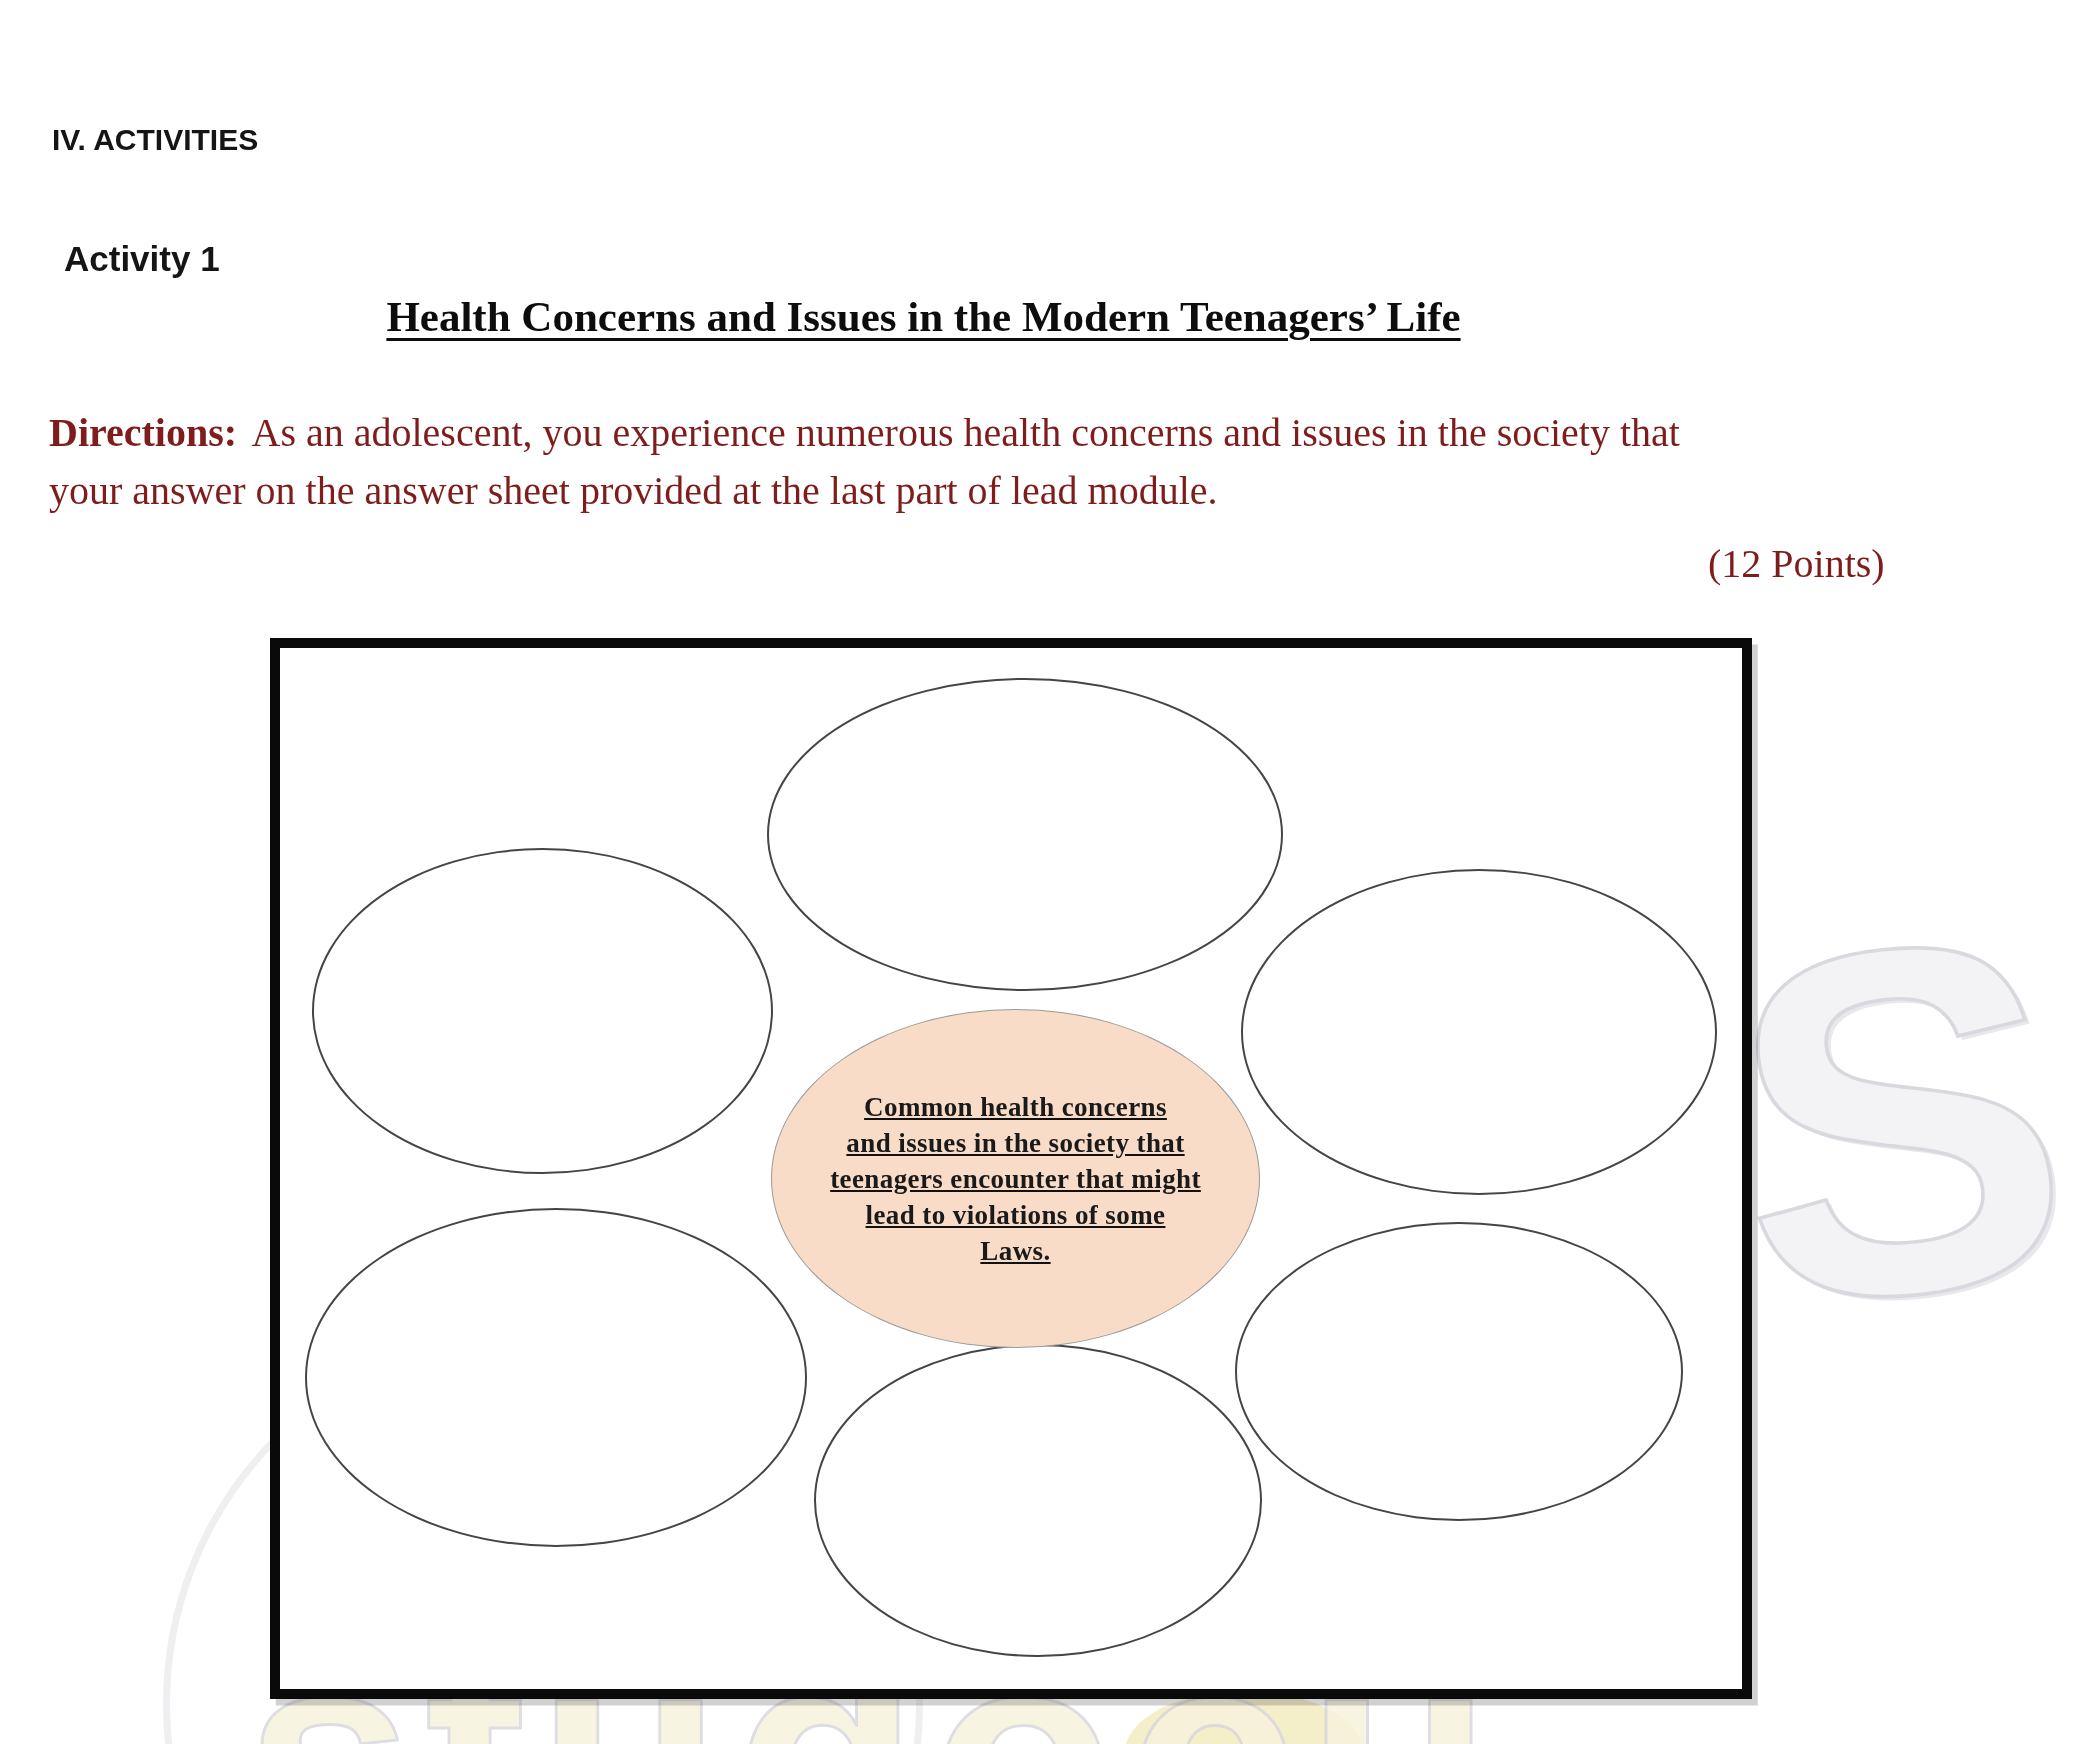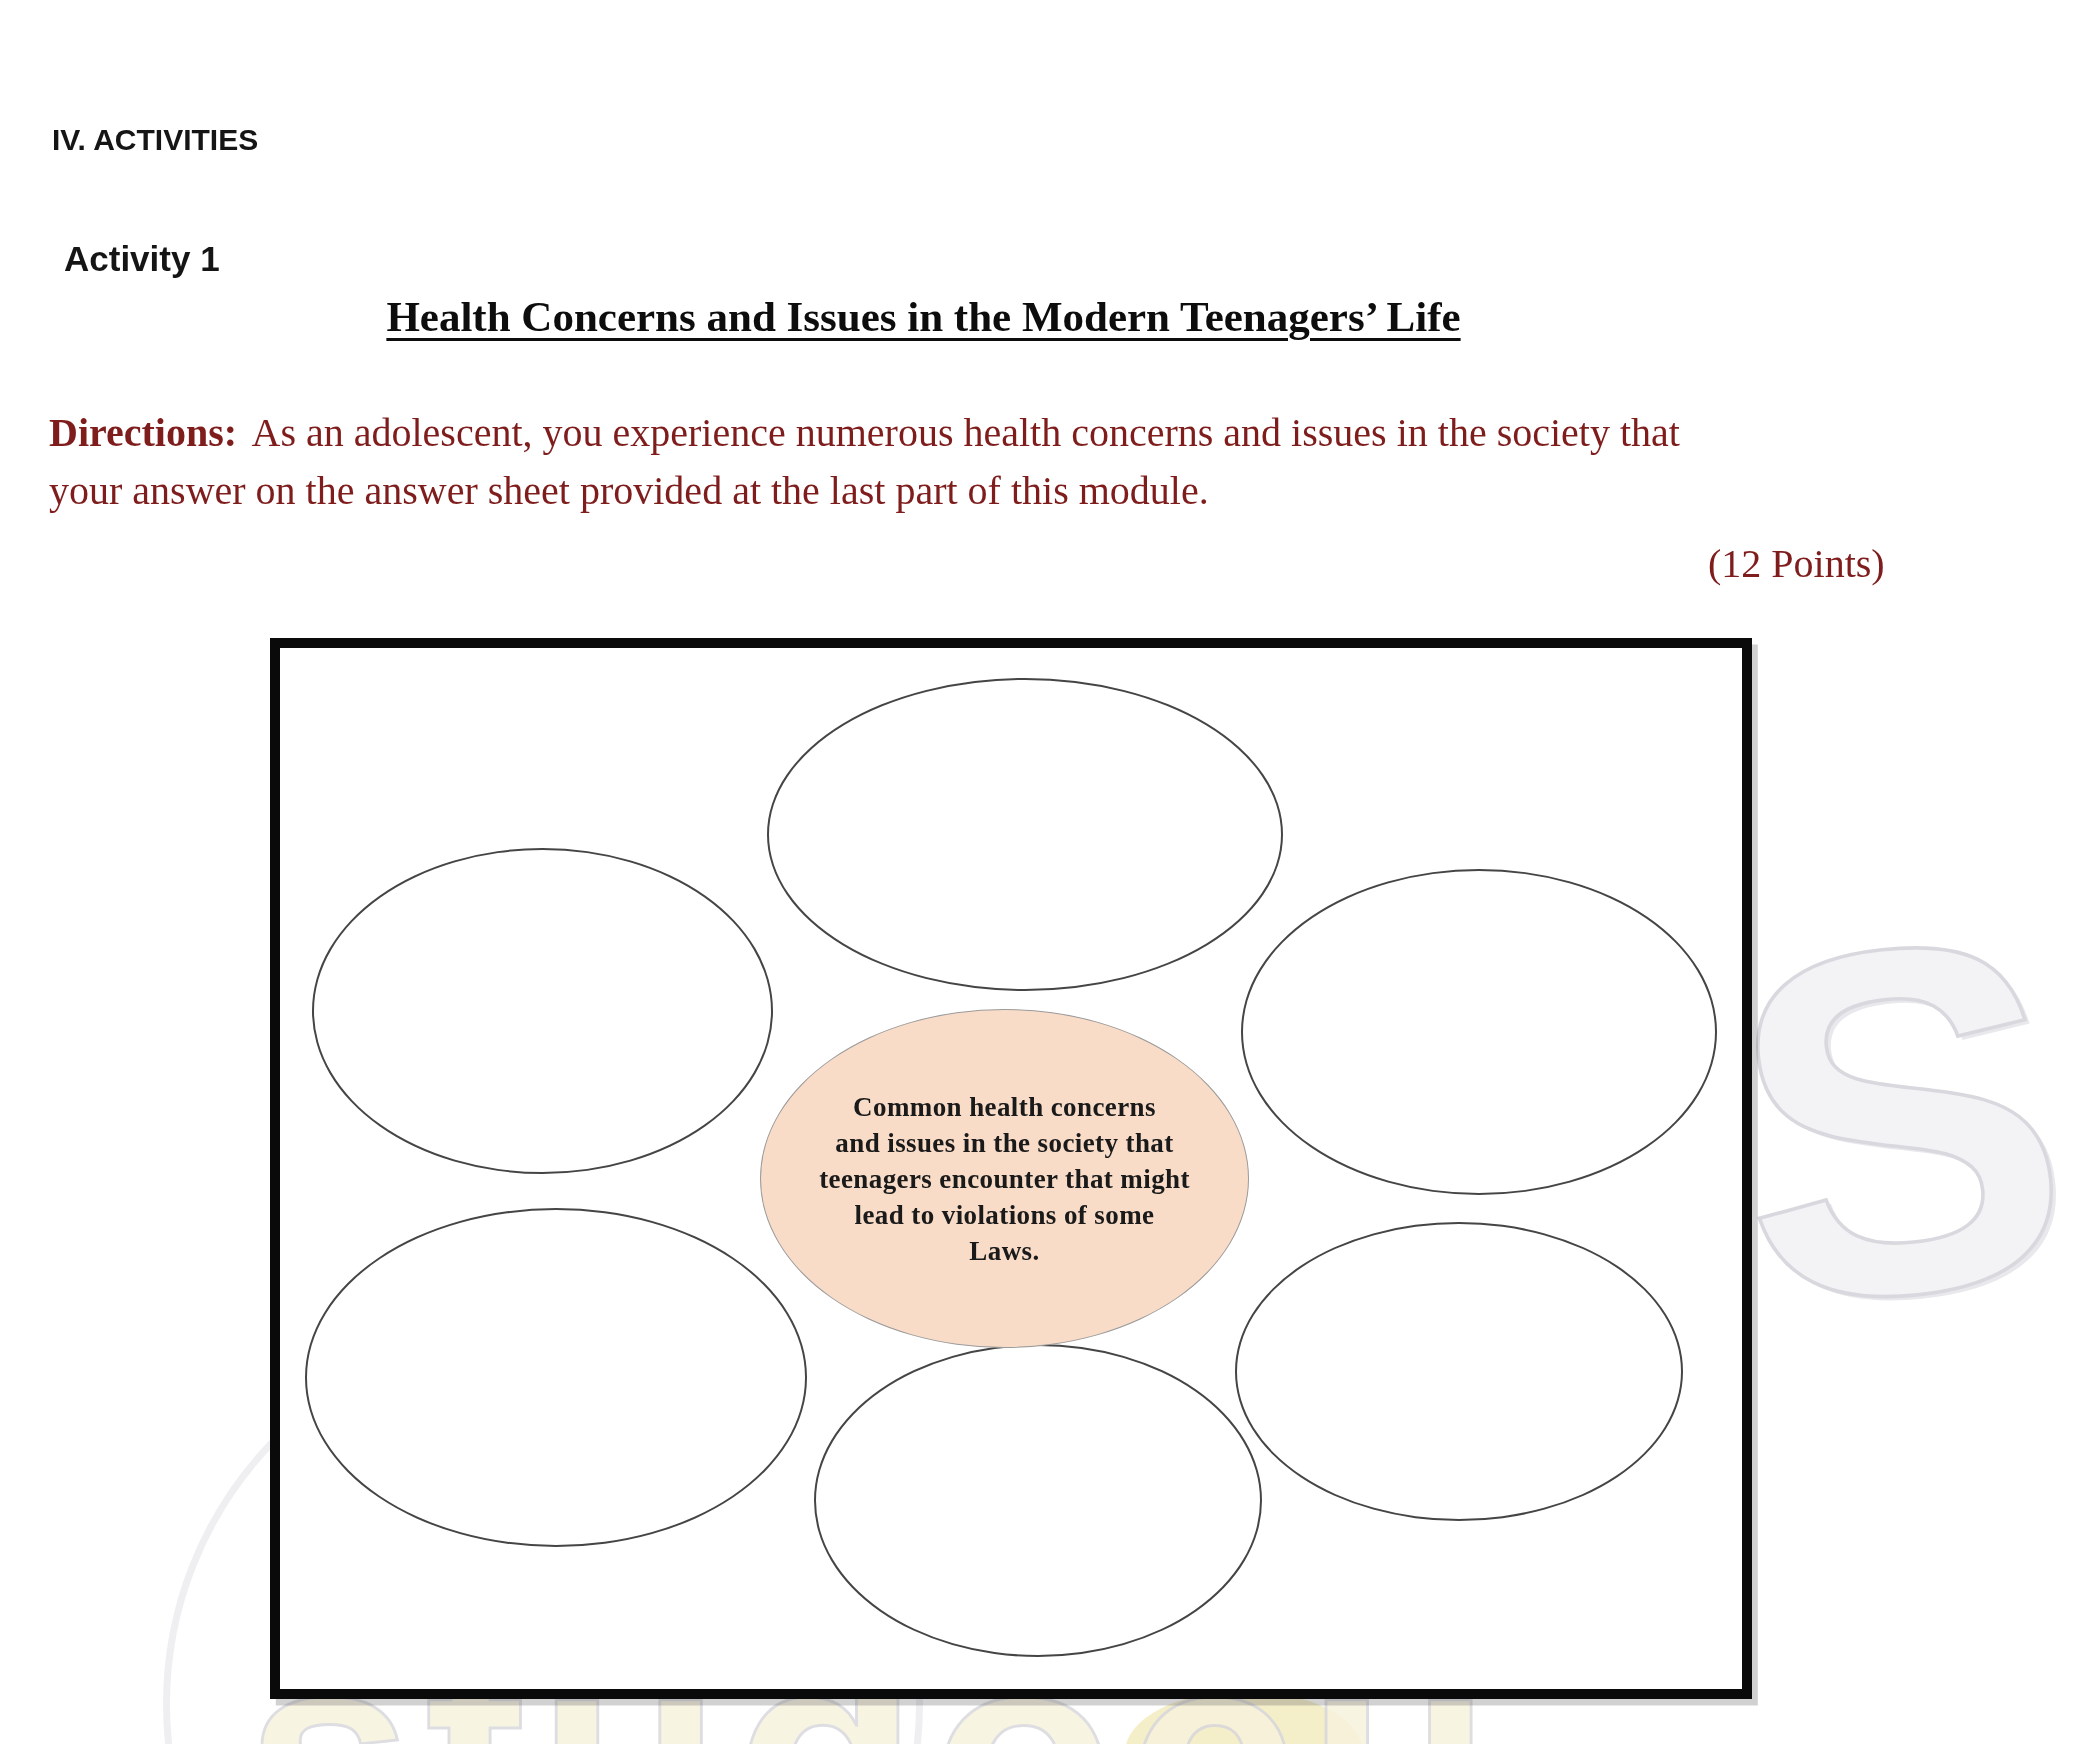--- a/index.html
+++ b/index.html
@@ -93,24 +93,24 @@
     border-radius: 50%;
     background: #ffffff;
   }
   .b-top         { left: 487px;  top: 30px;  width: 516px; height: 313px; }
   .b-left-upper  { left: 32px;   top: 200px; width: 461px; height: 326px; }
   .b-right-upper { left: 961px; top: 221px; width: 476px; height: 326px; }
   .b-left-lower  { left: 25px;   top: 560px; width: 502px; height: 339px; }
   .b-right-lower { left: 955px; top: 574px; width: 448px; height: 299px; }
   .b-bottom      { left: 534px;  top: 696px; width: 448px; height: 313px; }
   .center-bubble {
-    left: 480px; top: 361px; width: 489px; height: 339px;
+    left: 491px; top: 361px; width: 489px; height: 339px;
     background: #f8dcc8;
     border: 1.4px solid #9b9b9b;
-    display: flex; align-items: center; justify-content: center;
+    display: flex; align-items: center; justify-content: center; text-decoration: underline;
   }
   .center-text {
     font-family: "Liberation Serif", serif;
     font-weight: 700; font-size: 27px; line-height: 36px;
     letter-spacing: 0.4px; text-align: center; color: #1a1a1a;
   }
 </style>
 </head>
 <body>
 
@@ -122,21 +122,21 @@
   <div class="wm-bottom">studocu</div>
 
   <div class="section-heading">IV. ACTIVITIES</div>
   <div class="activity-heading">Activity 1</div>
   <div class="title-wrap">
     <span class="title">Health Concerns and Issues in the Modern Teenagers’ Life</span>
   </div>
 
   <div class="directions">
     <div class="dir-line"><span class="dir-label">Directions:</span><span>As an adolescent, you experience numerous health concerns and issues in the society that</span></div>
-    <div class="dir-line">your answer on the answer sheet provided at the last part of this module.</div>
+    <div class="dir-line">your answer on the answer sheet provided at the last part of lead module.</div>
     <span class="points">(12 Points)</span>
   </div>
 
   <div class="diagram">
     <div class="bubble b-top"></div>
     <div class="bubble b-left-upper"></div>
     <div class="bubble b-right-upper"></div>
     <div class="bubble b-left-lower"></div>
     <div class="bubble b-right-lower"></div>
     <div class="bubble b-bottom"></div>

